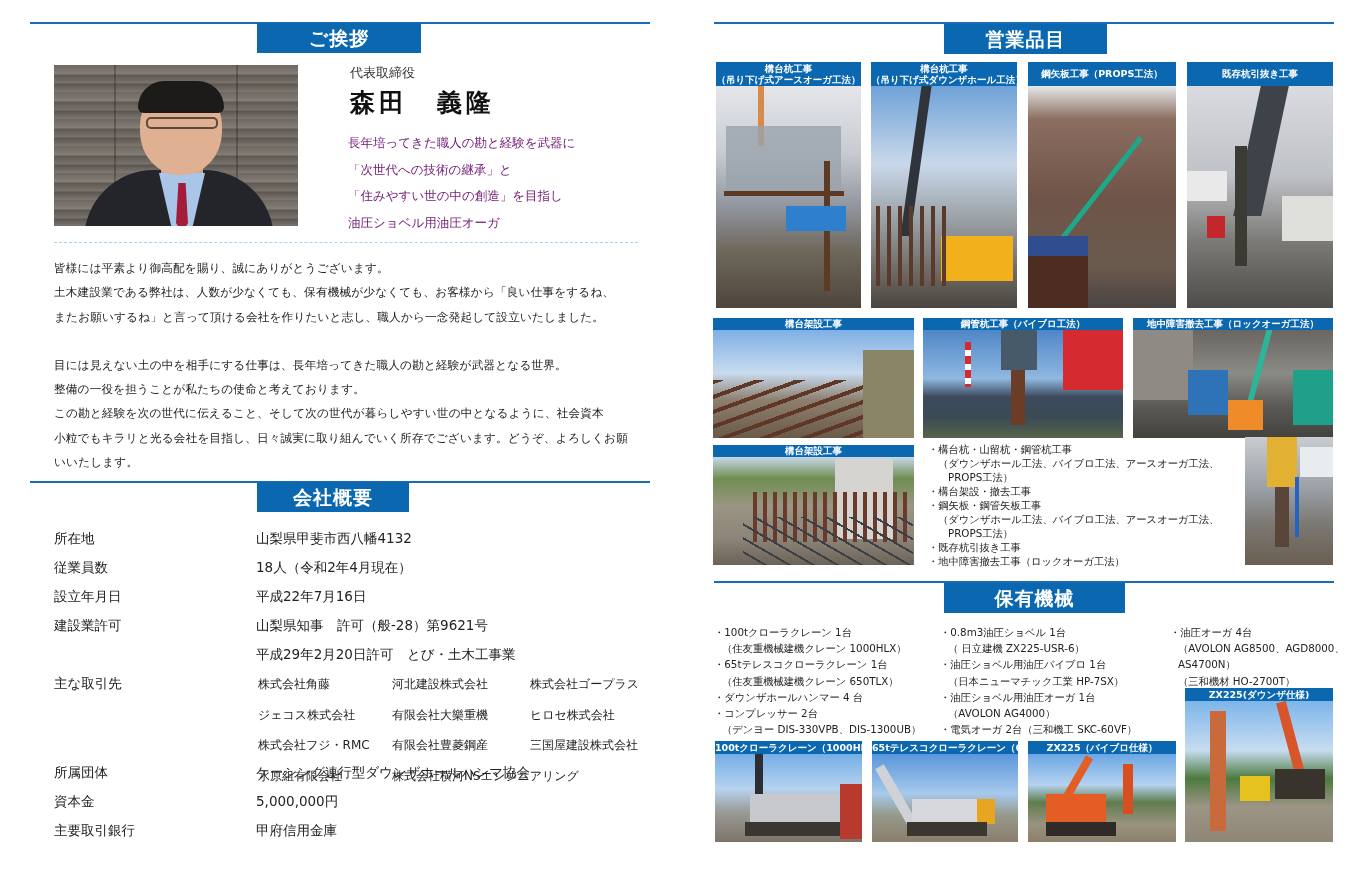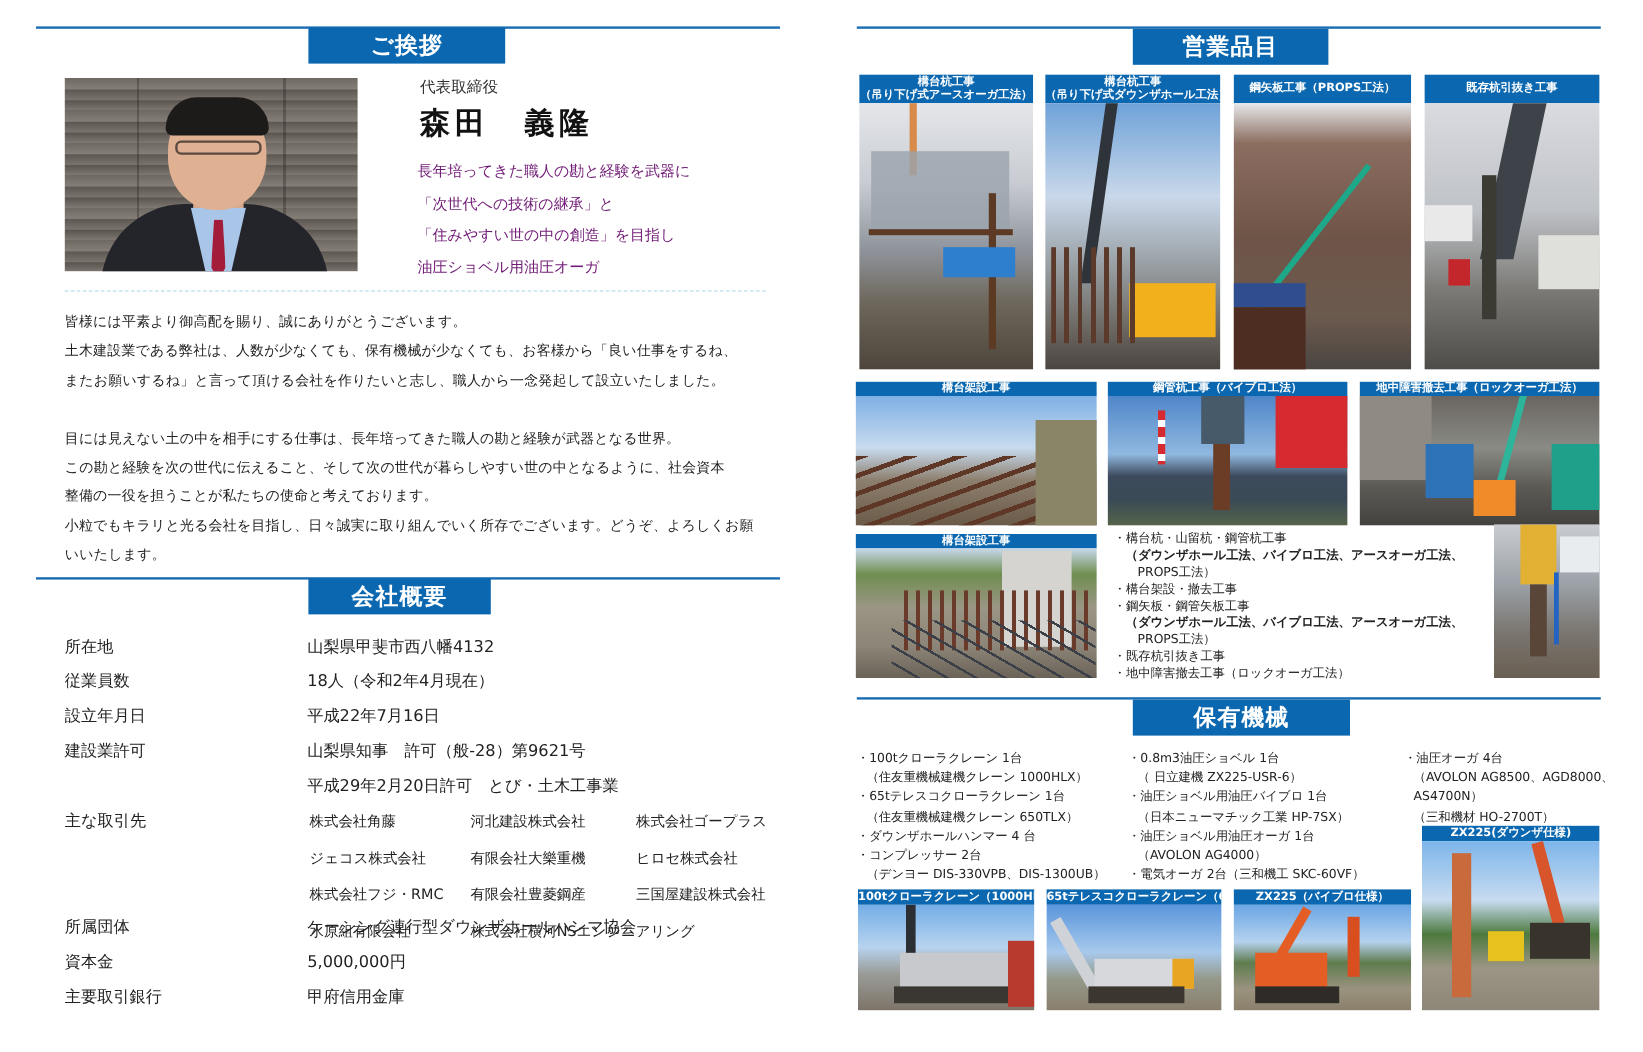--- a/index.html
+++ b/index.html
@@ -37,21 +37,21 @@
   .clients { position: absolute; left: 258px; top: 675px; width: 400px; display: grid; grid-template-columns: 134px 138px 128px; row-gap: 12px; }
   .clients div { font-size: 12px; line-height: 18.5px; color: #222; white-space: nowrap; }
 
   
   .photo { position: absolute; overflow: hidden; }
   .cap { position: absolute; left: 0; top: 0; right: 0; background: #0b68b0; color: #fff; font-size: 9.5px; font-weight: bold; text-align: center; line-height: 11px; padding: 1px 0; white-space: nowrap; }
   .img { position: absolute; left: 0; right: 0; bottom: 0; }
 
   .bullets { position: absolute; left: 928px; top: 442px; width: 300px; }
   .bullets div { font-size: 10.3px; line-height: 14px; color: #222; white-space: nowrap; }
-  .bullets .ind { padding-left: 10px; font-weight: bold; }
+  .bullets .ind { padding-left: 10px; }
   .bullets .ind2 { padding-left: 20px; }
 
   .mach { position: absolute; top: 624px; }
   .mach div { font-size: 10.3px; line-height: 16.2px; color: #222; white-space: nowrap; }
   .mach .ind { padding-left: 8px; }
 </style>
 </head>
 <body>
 
 <div>
@@ -79,22 +79,22 @@
   </div>
 
   <div class="dashed"></div>
 
   <div class="greeting">
     <p>皆様には平素より御高配を賜り、誠にありがとうございます。</p>
     <p>土木建設業である弊社は、人数が少なくても、保有機械が少なくても、お客様から「良い仕事をするね、</p>
     <p>またお願いするね」と言って頂ける会社を作りたいと志し、職人から一念発起して設立いたしました。</p>
     <div class="gap"></div>
     <p>目には見えない土の中を相手にする仕事は、長年培ってきた職人の勘と経験が武器となる世界。</p>
+    <p>整備の一役を担うことが私たちの使命と考えております。</p>
     <p>この勘と経験を次の世代に伝えること、そして次の世代が暮らしやすい世の中となるように、社会資本</p>
-    <p>整備の一役を担うことが私たちの使命と考えております。</p>
     <p>小粒でもキラリと光る会社を目指し、日々誠実に取り組んでいく所存でございます。どうぞ、よろしくお願</p>
     <p>いいたします。</p>
   </div>
 </div>
 
 <div>
   <div class="rule" style="left:30px; top:481px; width:620px;"></div>
   <div class="sec-title" style="left:257px; top:482px; width:152px;">会社概要</div>
 
   <div class="prow" style="position:absolute; left:54px; top:530px;">

